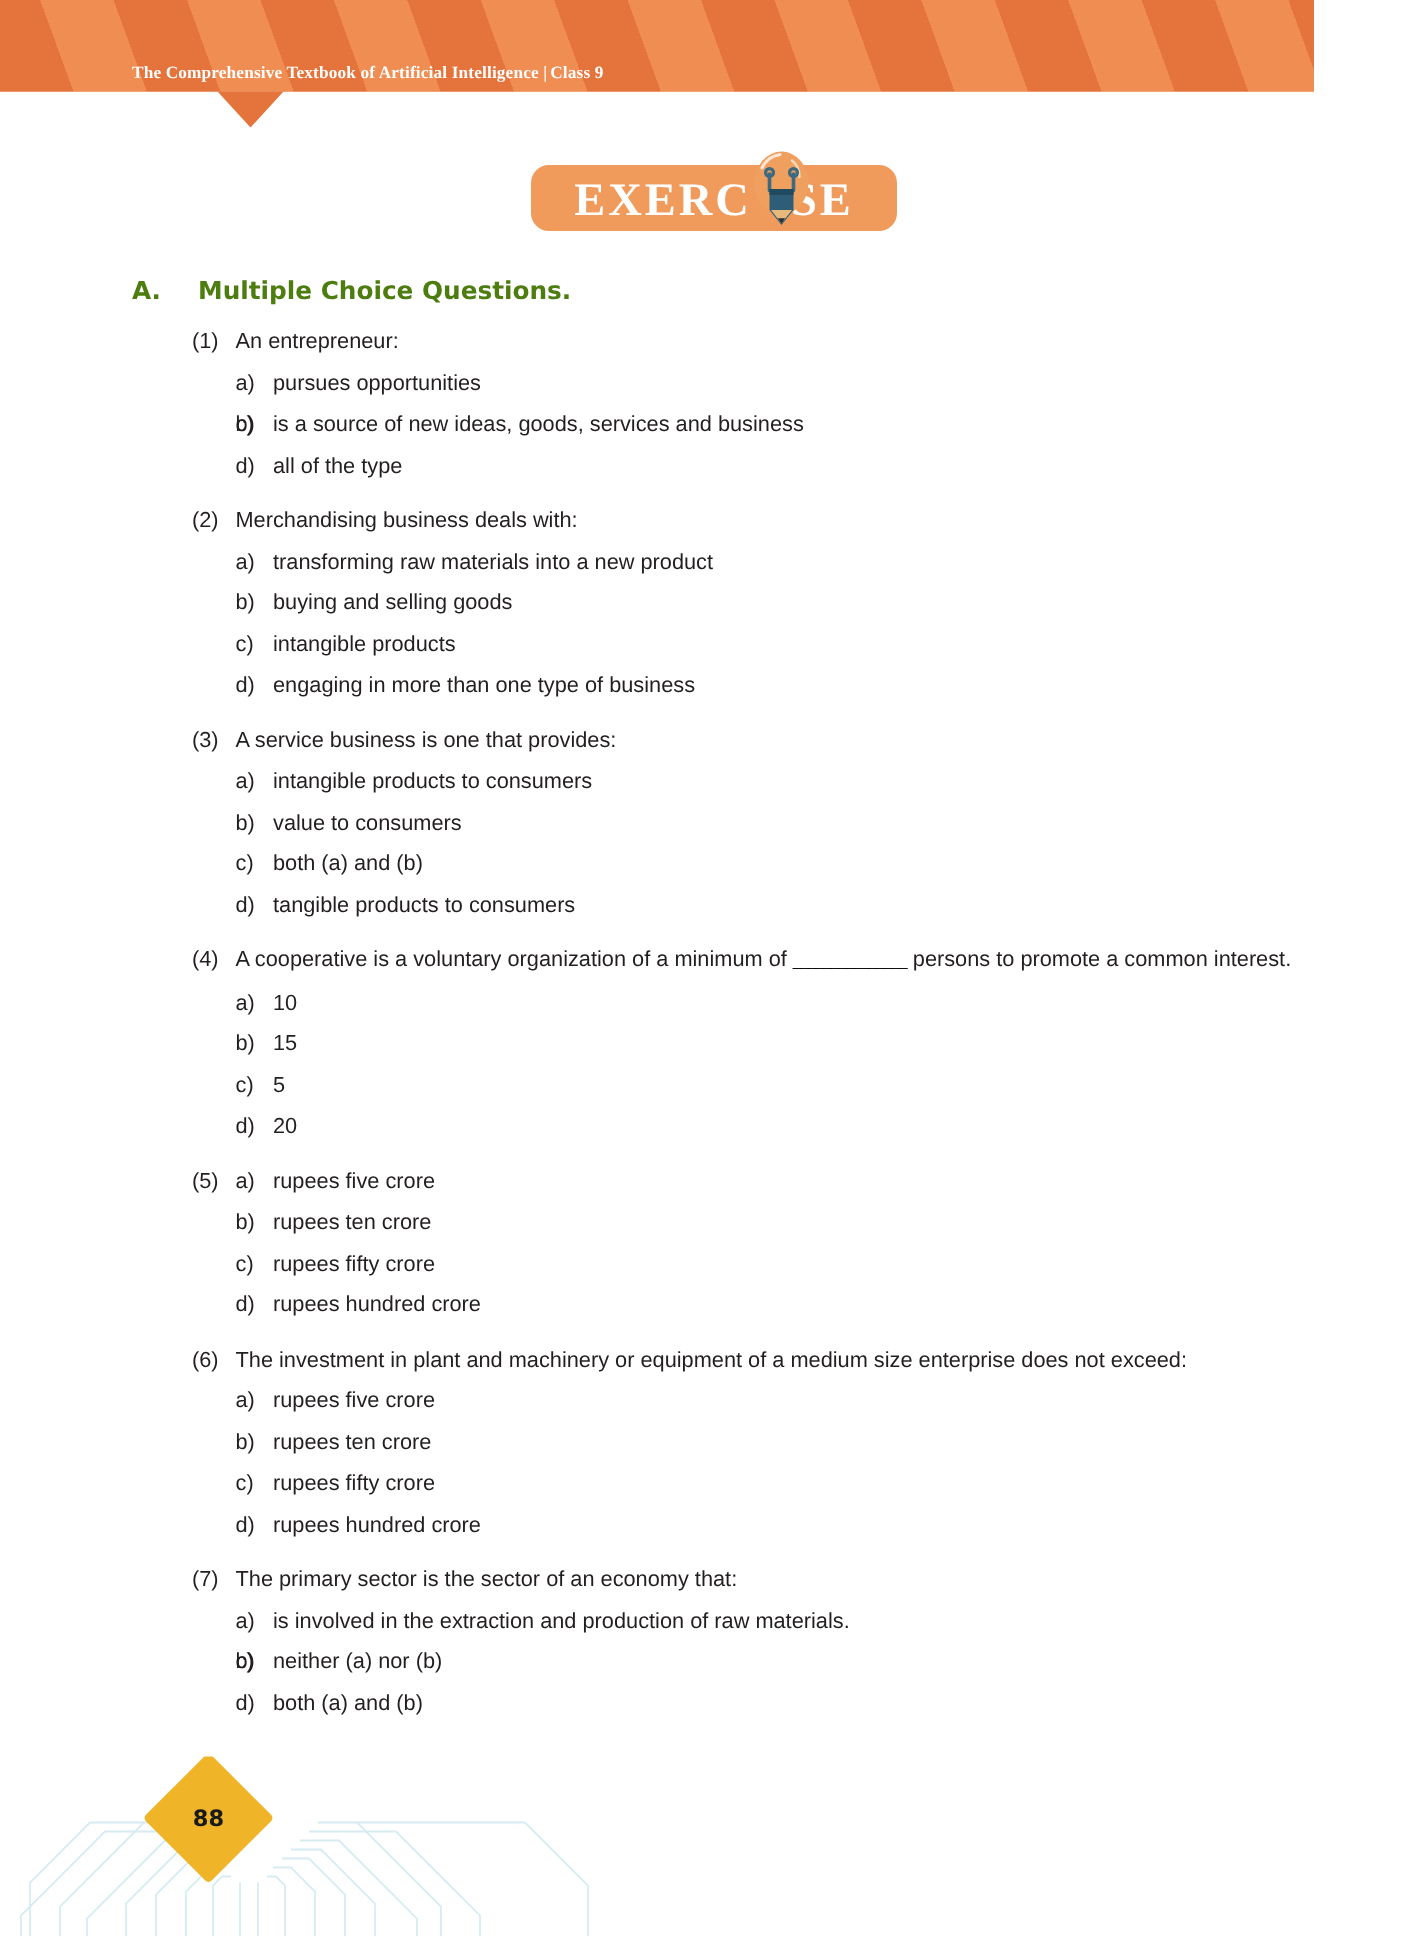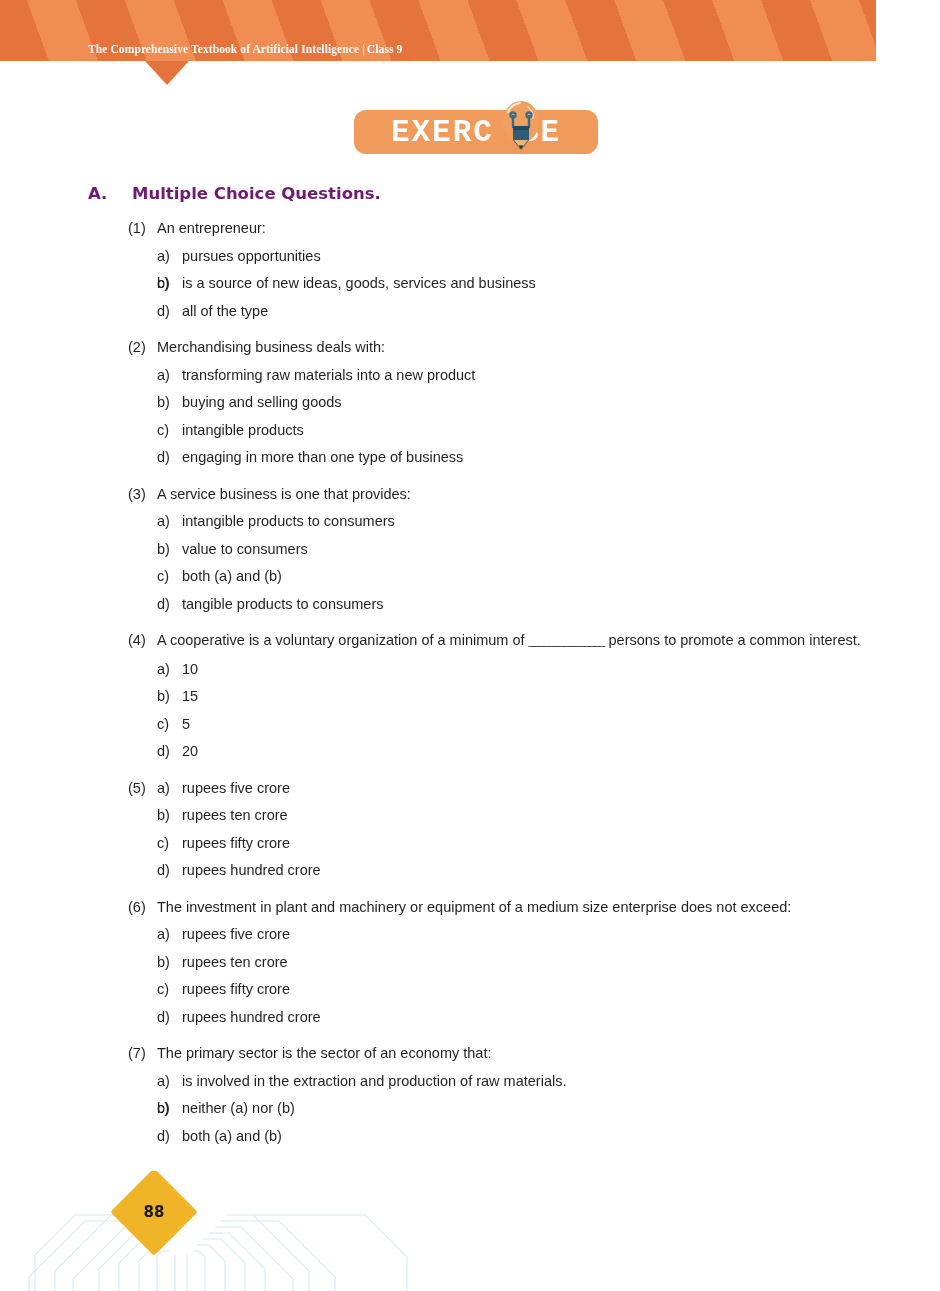--- a/index.html
+++ b/index.html
@@ -69,21 +69,21 @@
     border-radius: 12px;
   }
   .exercise-word {
     position: absolute;
     left: 0; top: 0;
     width: 244px;
     height: 44px;
     display: flex;
     align-items: center;
     justify-content: center;
-    font-family: Liberation Mono, monospace;
+    font-family: Liberation Serif, serif;
     font-weight: 700;
     font-size: 31px;
     letter-spacing: 2px;
     color: #ffffff;
     line-height: 1;
   }
   .exercise-word .gap {
     display: inline-block;
     width: 26px;
   }
@@ -101,21 +101,21 @@
     left: 0; top: 0;
     width: 940px;
   }
   .section-head {
     position: absolute;
     left: 88px;
     top: 186px;
     font-family: "DejaVu Sans", sans-serif;
     font-weight: 700;
     font-size: 16.5px;
-    color: #701a75;
+    color: #4d7c0f;
     white-space: nowrap;
     line-height: 1;
   }
   .section-head .letter {
     display: inline-block;
     width: 44px;
   }
 
   .qlist {
     position: absolute;
@@ -169,21 +169,21 @@
     top: 0;
     width: 24px;
     font-size: 14.5px;
     line-height: 27.5px;
     color: #231f20;
   }
 
   
   .footer-art {
     position: absolute;
-    left: 15px;
+    left: 0;
     bottom: 0;
     width: 420px;
     height: 120px;
     overflow: hidden;
     pointer-events: none;
   }
   .chip {
     position: absolute;
     left: 108px;
     top: 10px;

